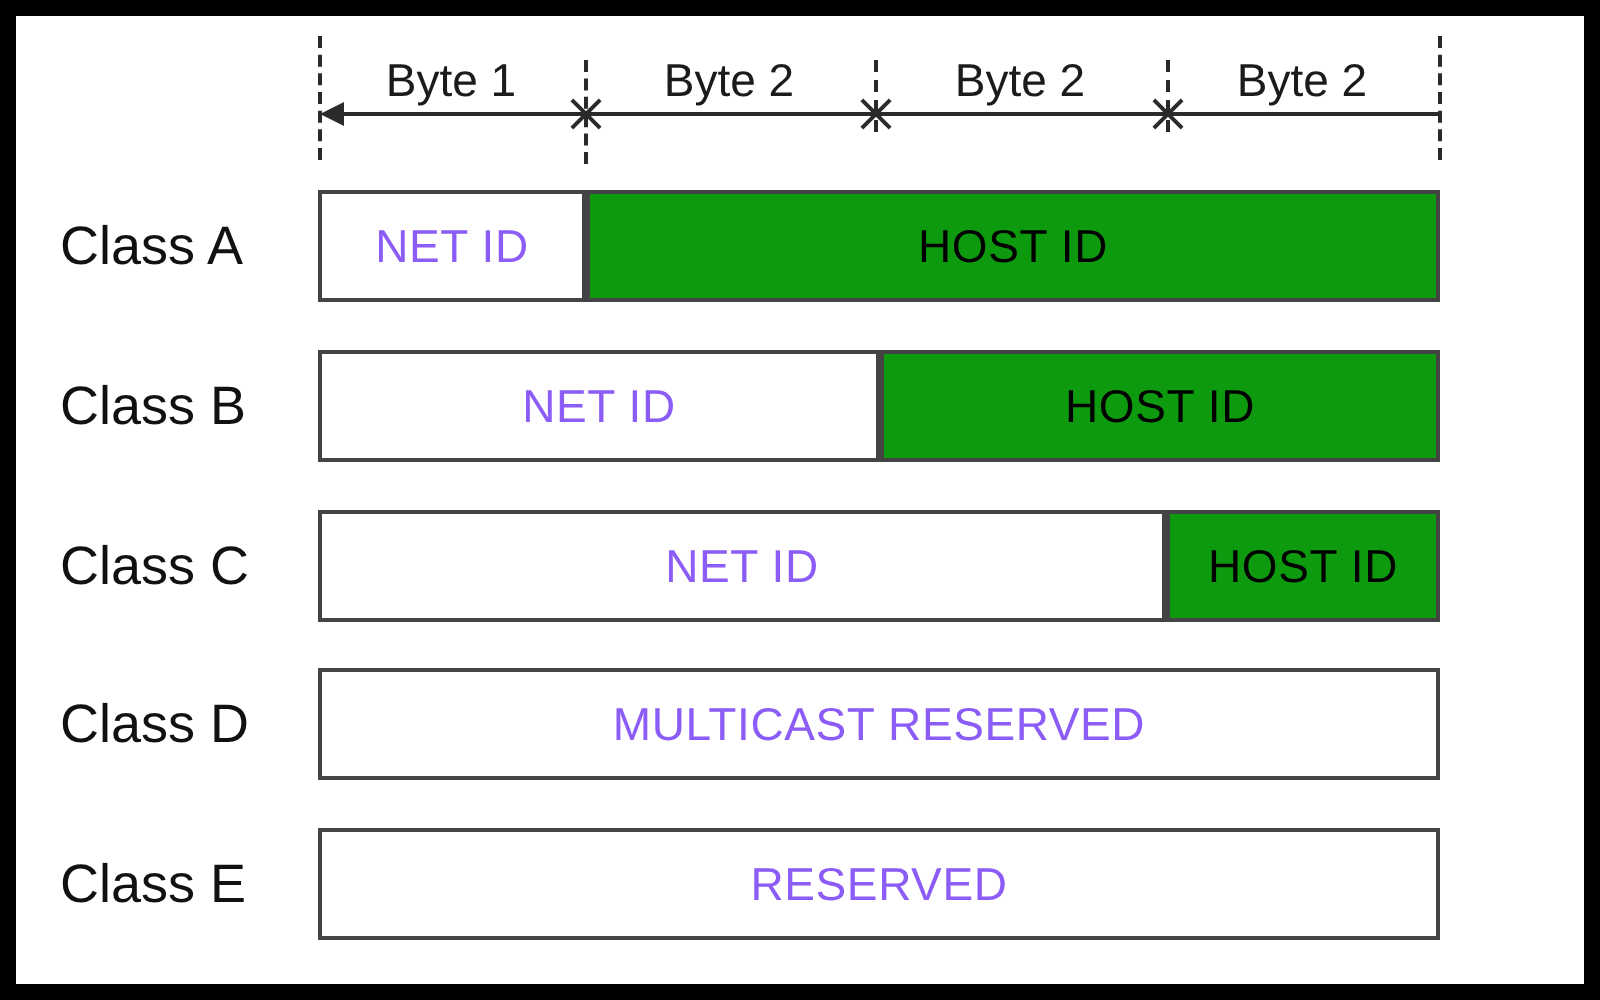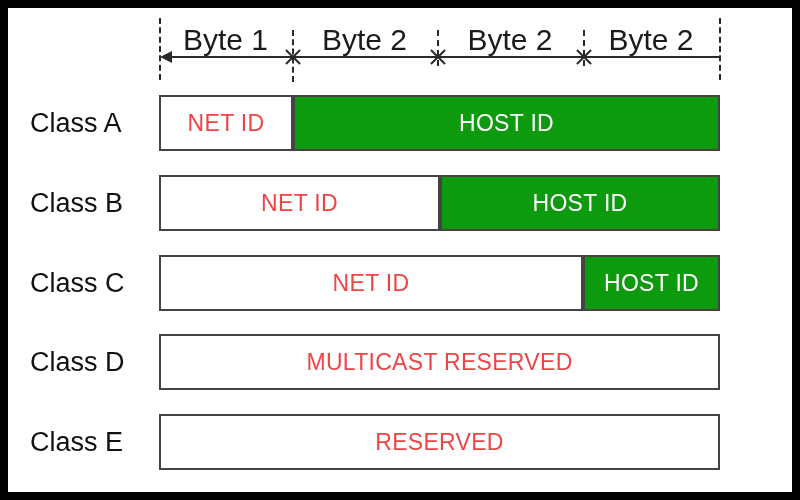--- a/index.html
+++ b/index.html
@@ -24,21 +24,21 @@
     left: 0; top: 0;
     width: 784px;
     height: 86px;
   }
   .byte-label {
     position: absolute;
     top: 18px;
     height: 28px;
     line-height: 28px;
     text-align: center;
-    font-size: 30px;
+    font-size: 23px;
     color: #1b1b1b;
     white-space: nowrap;
     font-family: "Liberation Sans", sans-serif;
   }
   .tick-dash {
     position: absolute;
     width: 0;
     border-left: 2px dashed #2a2a2a;
   }
   .axis-line {
@@ -101,22 +101,22 @@
   .bar.green {
     background: #0e9a0e;
     border-color: #444444;
   }
   .seg-text {
     font-size: 23px;
     white-space: nowrap;
     letter-spacing: 0.3px;
     font-family: "Liberation Sans", sans-serif;
   }
-  .seg-text.green-text { color: #ef4444; }
-  .seg-text.dark-text  { color: #ffffff; }
+  .seg-text.green-text { color: #8b5cf6; }
+  .seg-text.dark-text  { color: #000000; }
 </style>
 </head>
 <body>
 
 <div id="canvas">
 
   <div id="byte-ruler">
 
     <div class="tick-dash" style="left:151px; top:10px;  height:62px;"></div>
     <div class="tick-dash" style="left:284px; top:22px;  height:52px;"></div>

